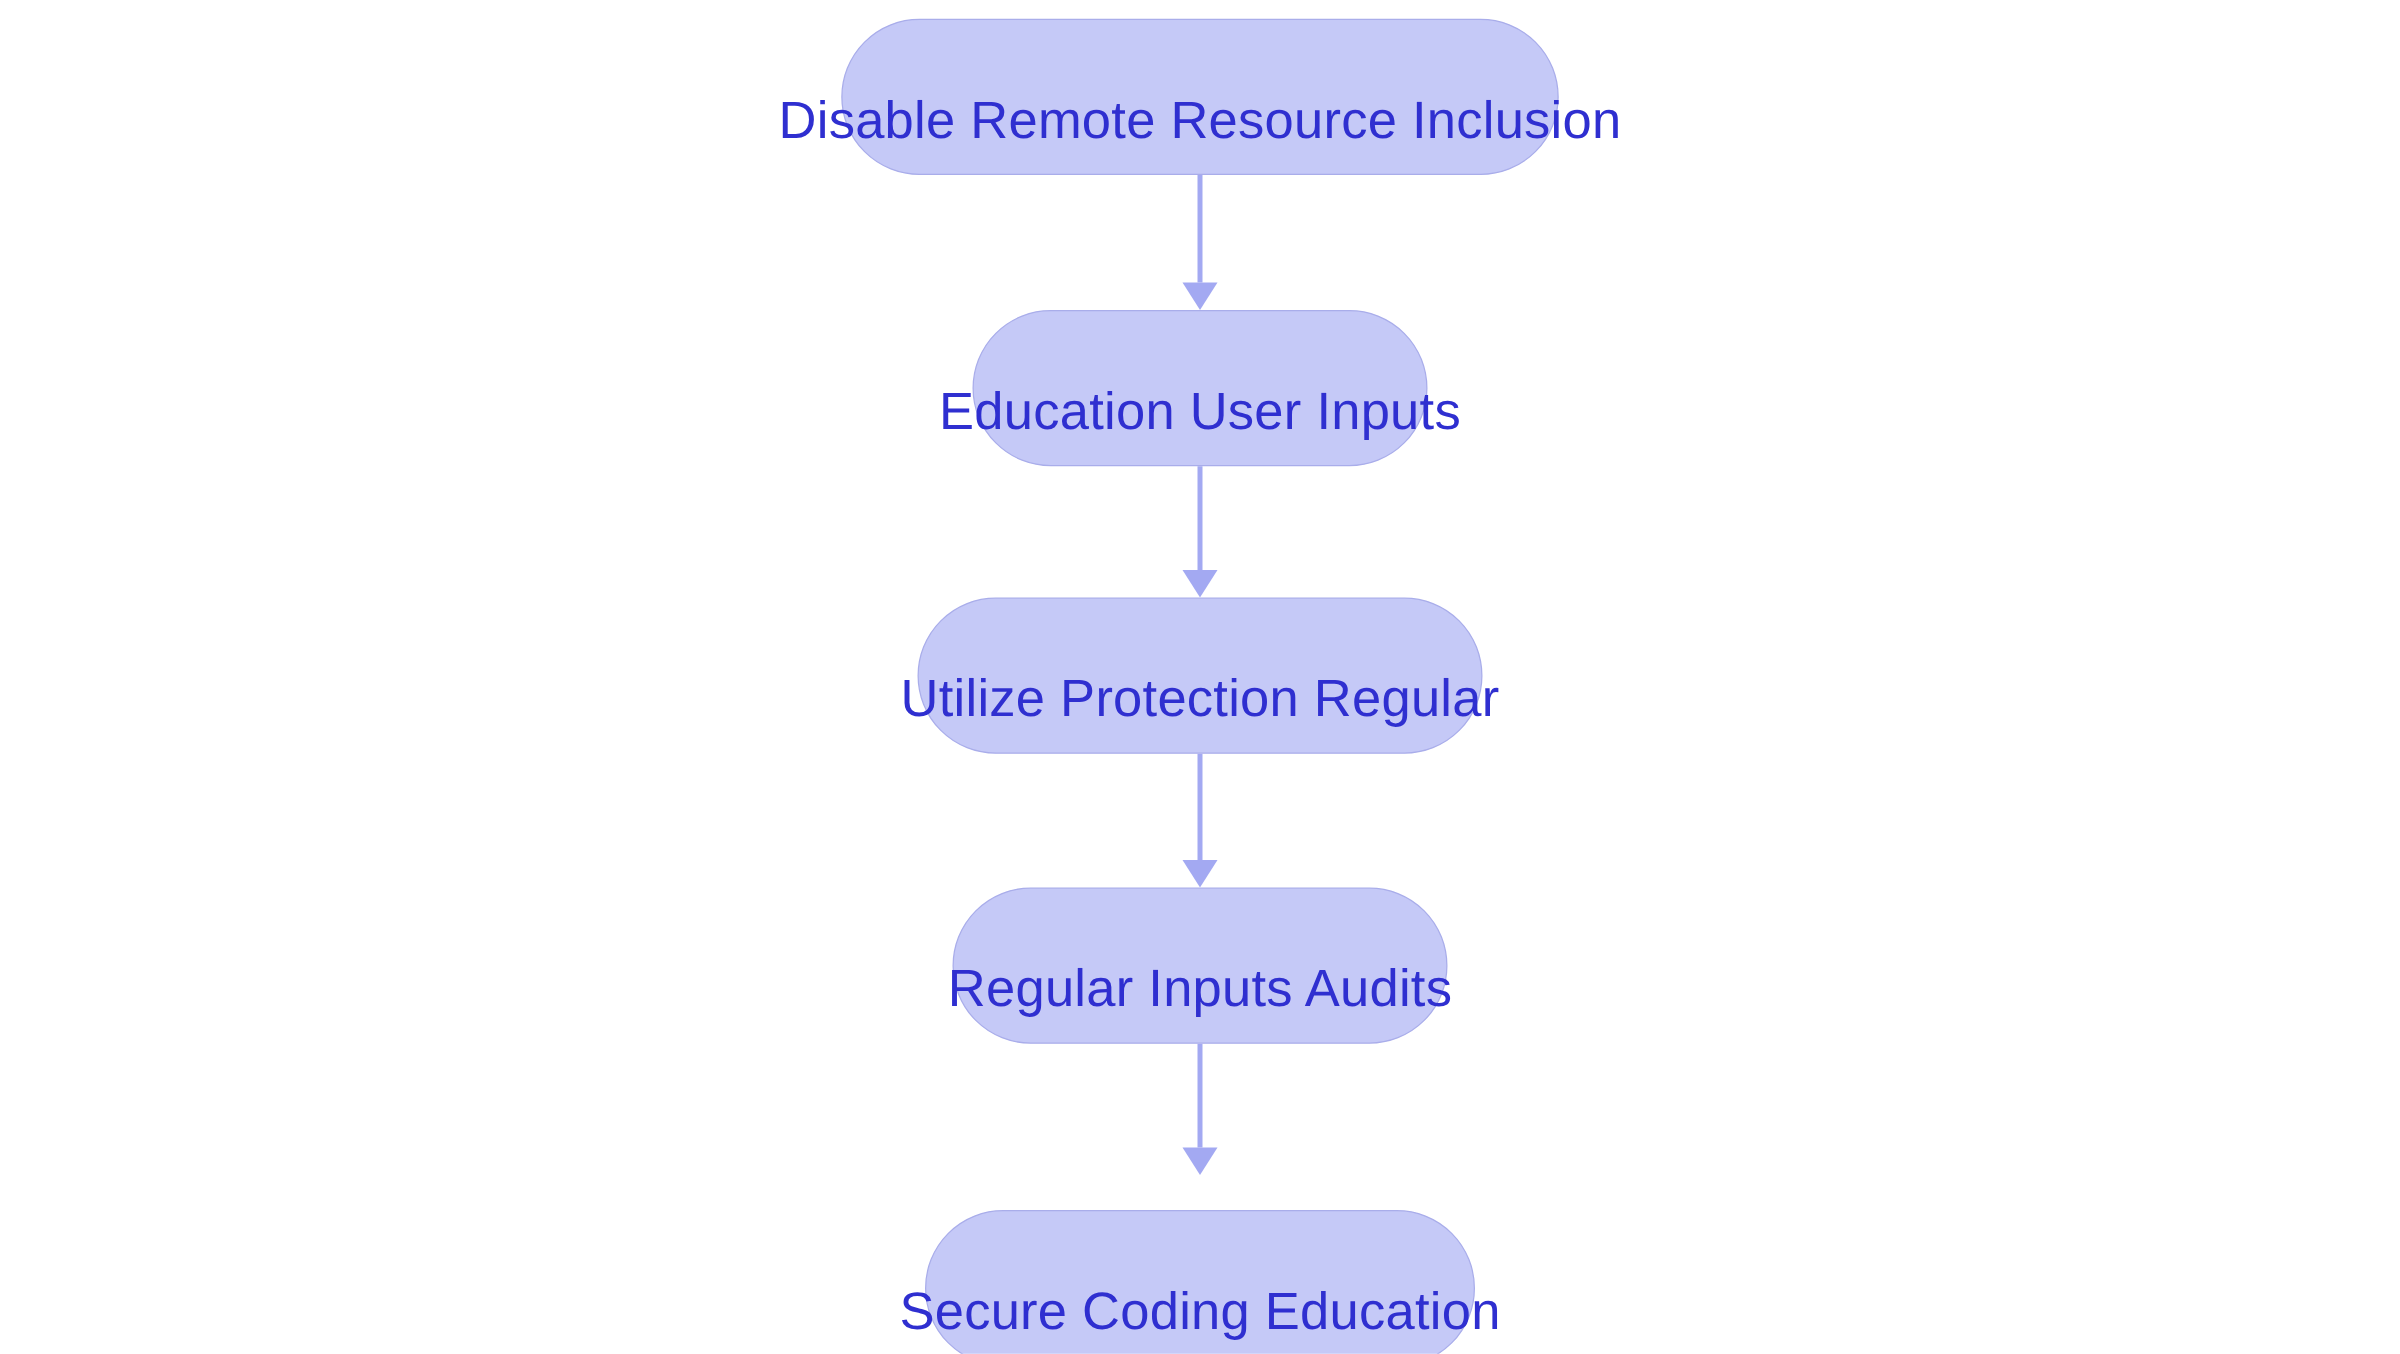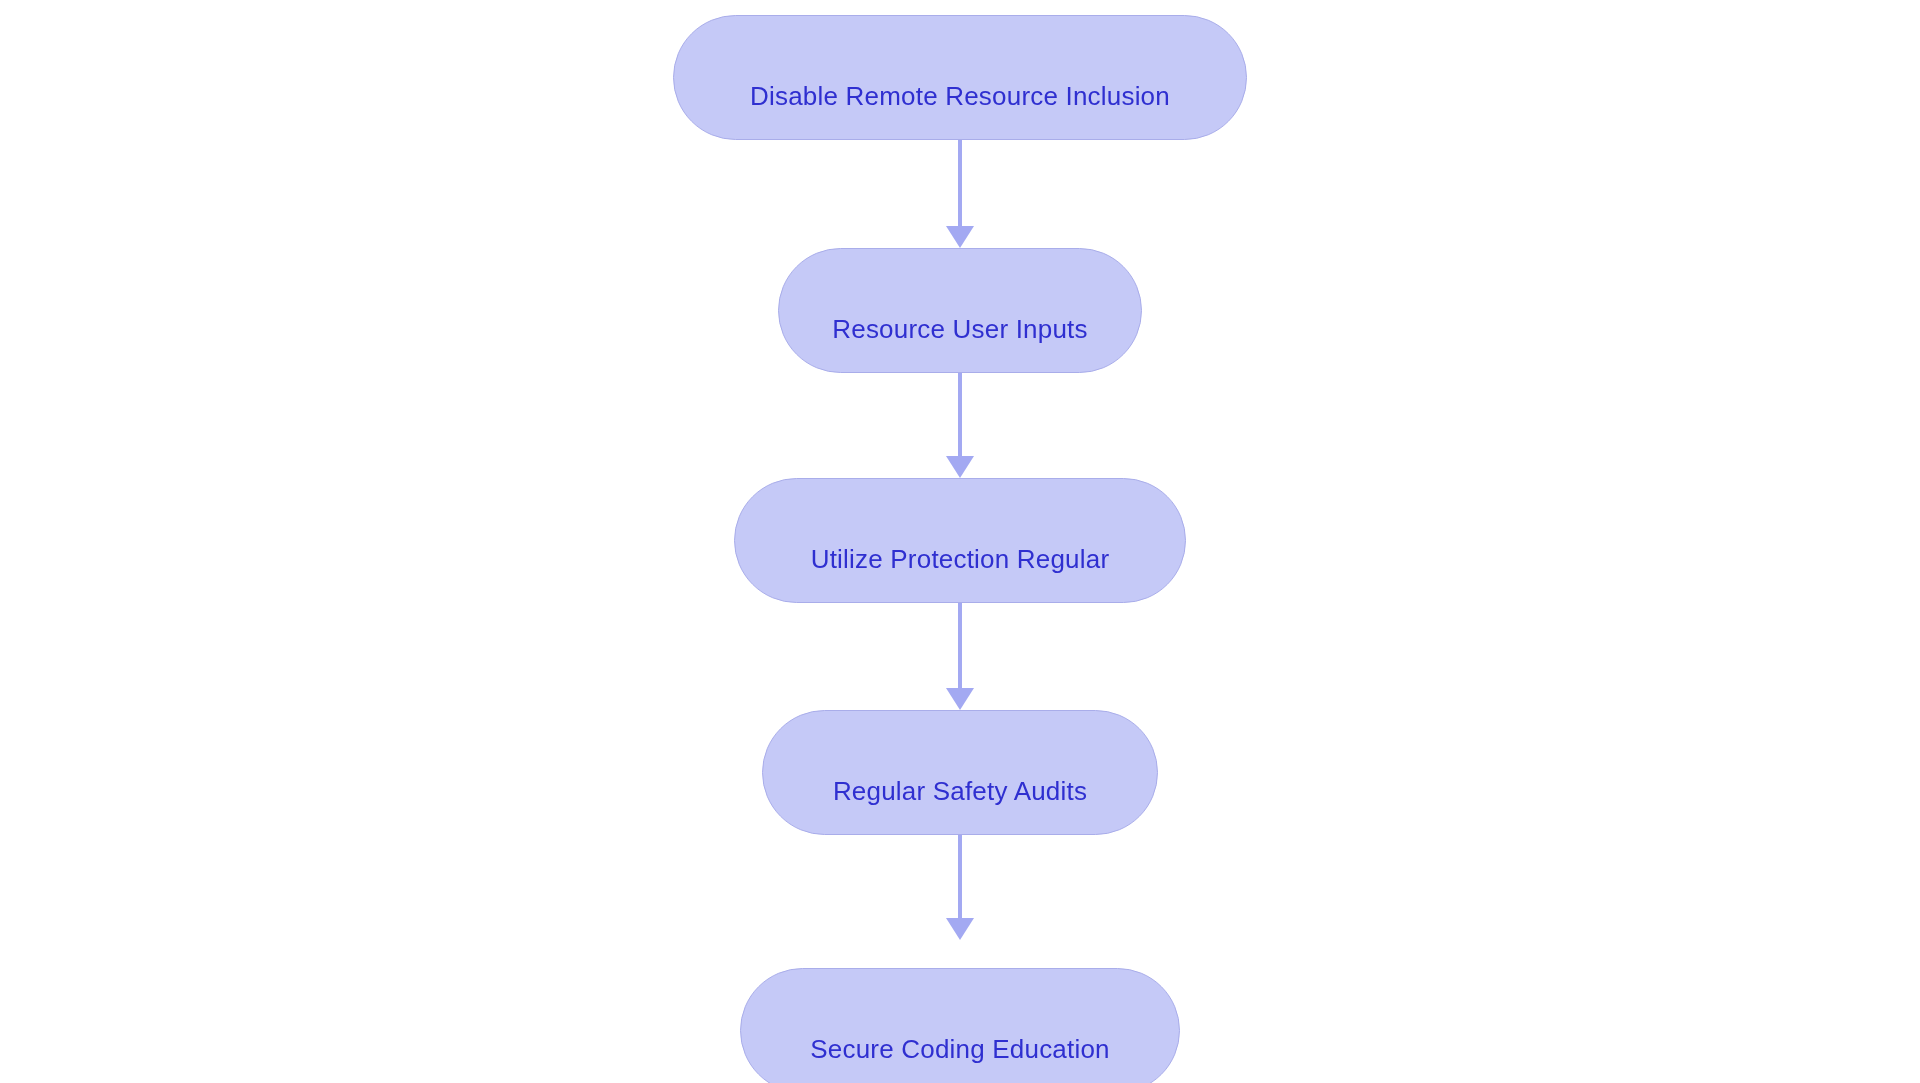--- a/index.html
+++ b/index.html
@@ -21,21 +21,21 @@
     justify-content:center;
     background:#c5c9f7;
     border:1.6px solid #a9adea;
     border-radius:9999px;
     height:125px;
     left:50%;
     transform:translateX(-50%);
   }
   .flow-node-label {
     font-family:"Liberation Sans", sans-serif;
-    font-size:26px;
+    font-size:42px;
     font-weight:400;
     line-height:1;
     color:#2f2fd0;
     white-space:nowrap;
     letter-spacing:0.2px;
     margin-top:36px;
   }
   
   .node-0 { top:15px;  width:574px; }
   .node-1 { top:248px; width:364px; }
@@ -80,39 +80,39 @@
   <div class="flow-node node-0">
     <span class="flow-node-label">Disable Remote Resource Inclusion</span>
   </div>
 
   <div class="flow-connector conn-0">
     <div class="connector-line" style="height:86px;"></div>
     <div class="connector-head"></div>
   </div>
 
   <div class="flow-node node-1">
-    <span class="flow-node-label">Resource User Inputs</span>
+    <span class="flow-node-label">Education User Inputs</span>
   </div>
 
   <div class="flow-connector conn-1">
     <div class="connector-line" style="height:83px;"></div>
     <div class="connector-head"></div>
   </div>
 
   <div class="flow-node node-2">
     <span class="flow-node-label">Utilize Protection Regular</span>
   </div>
 
   <div class="flow-connector conn-2">
     <div class="connector-line" style="height:85px;"></div>
     <div class="connector-head"></div>
   </div>
 
   <div class="flow-node node-3">
-    <span class="flow-node-label">Regular Safety Audits</span>
+    <span class="flow-node-label">Regular Inputs Audits</span>
   </div>
 
   <div class="flow-connector conn-3">
     <div class="connector-line" style="height:83px;"></div>
     <div class="connector-head"></div>
   </div>
 
   <div class="flow-node node-4">
     <span class="flow-node-label">Secure Coding Education</span>
   </div>

